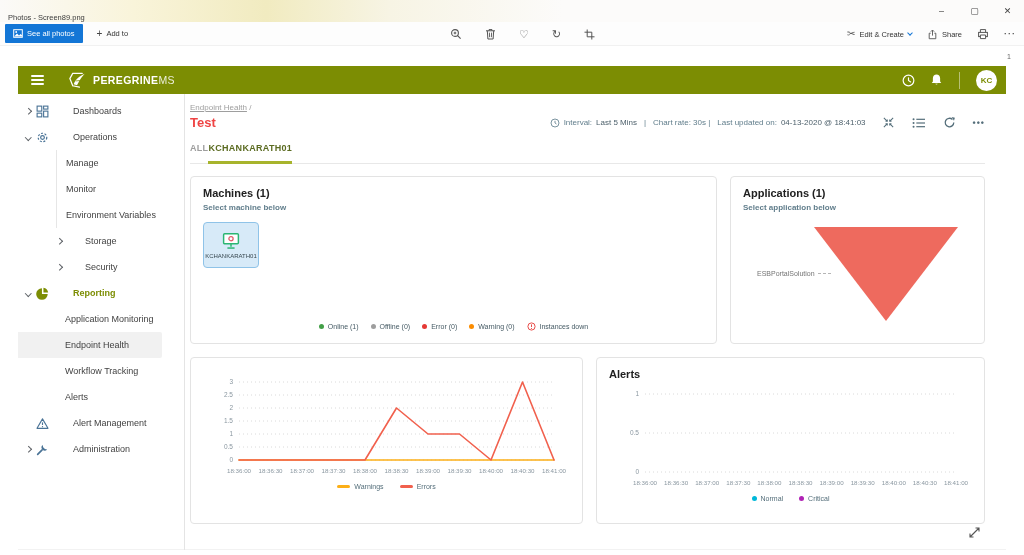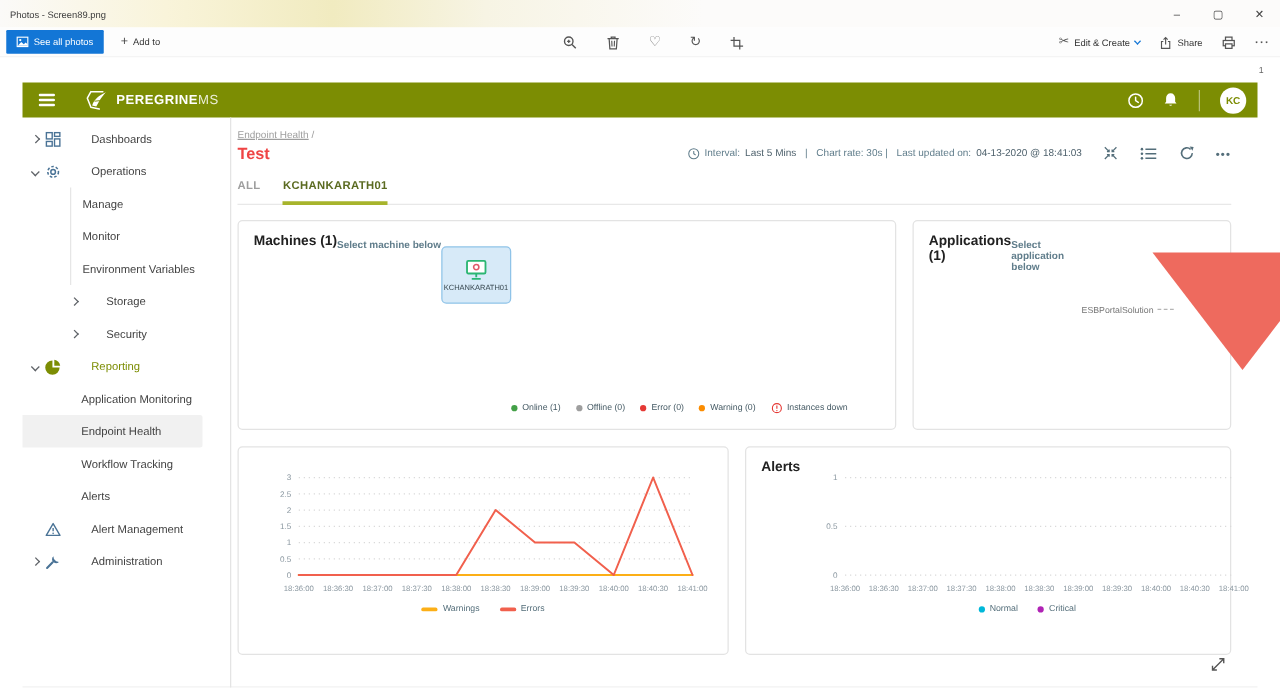--- a/index.html
+++ b/index.html
@@ -2,21 +2,21 @@
 <html><head>
 <meta charset="utf-8">
 <style>
   *{margin:0;padding:0;box-sizing:border-box}
   html,body{width:1024px;height:555px;overflow:hidden;background:#fff;
     font-family:"Liberation Sans","DejaVu Sans",sans-serif;color:#333}
   svg text{font-family:"Liberation Sans","DejaVu Sans",sans-serif}
   .window{position:relative;width:1024px;height:555px;background:#fff}
 
   
-  .titlebar{height:22px;display:flex;align-items:center;
+  .titlebar{height:22px;display:flex;align-items:flex-end;
     background:linear-gradient(90deg,#fbfaf8 0%,#f9f4da 13%,#f1ebc0 26%,#f7f4e4 38%,#fcfbfa 55%,#fcfbfa 100%)}
   .titlebar .tb-title{font-size:7.5px;color:#3c3c3c;padding-left:8px}
   .win-controls{margin-left:auto;display:flex;height:22px}
   .win-btn{width:33px;text-align:center;font-size:9px;line-height:22px;color:#444;cursor:default}
 
   
   .toolbar{position:relative;height:24px;background:#fdfdfd;border-bottom:1px solid #f1f1f1;display:flex;align-items:center}
   .btn-see-all{margin-left:5px;height:19px;background:#1376d6;color:#fff;font-size:7.5px;
     display:flex;align-items:center;gap:4px;padding:0 8px;border-radius:1px}
   .btn-addto{display:flex;align-items:center;gap:4px;font-size:7.5px;color:#333;margin-left:14px}
@@ -53,44 +53,44 @@
   
   .sidebar{width:167px;border-right:1px solid #e4e4e4;padding-top:4px;font-size:9px;color:#424242;flex:none}
   .nav-row{height:26px;display:flex;align-items:center;margin-right:22px;cursor:default}
   .nav-row.active{background:#f1f1f1;border-radius:0 2px 2px 0}
   .slot-chev{width:15px;padding-left:8px;display:flex;align-items:center}
   .slot-icon{width:19px;display:flex;align-items:center;justify-content:center}
   .nchev{display:inline-block;width:4.5px;height:4.5px;border-right:1.3px solid #5f6368;border-bottom:1.3px solid #5f6368}
   .nchev.r{transform:rotate(-45deg)}
   .nchev.d{transform:rotate(45deg)}
   .nav-label{margin-left:21px;white-space:nowrap}
-  .nav-label.green{color:#7c8d03;font-weight:normal}
+  .nav-label.green{color:#7c8d03;font-weight:bold}
   .sub-group{border-left:1px solid #e6e6e6;margin-left:38px}
   .sub-group .nav-row{margin-right:0}
   .sub-group .nav-label{margin-left:9px}
   .child-plain{padding-left:47px}
   .child-chev{padding-left:31px}
 
   
   .main{flex:1;padding:0 21px 0 5px;min-width:0}
   .breadcrumb{margin-top:9px;font-size:8px;color:#9e9e9e}
   .breadcrumb .bc-link{text-decoration:underline;cursor:pointer}
   .title-row{display:flex;align-items:center;margin-top:3px}
   .page-title{font-size:13px;font-weight:bold;color:#ef4444}
   .page-info{margin-left:auto;display:flex;align-items:center;gap:4px;font-size:8px;color:#607d8b;white-space:nowrap}
   .page-info .v{color:#4e616c}
   .page-actions{display:flex;align-items:center;gap:17px;margin-left:16px;color:#546e7a}
-  .tabs-row{margin-top:13px;display:flex;gap:18px;border-bottom:1px solid #e8e8e8}
+  .tabs-row{margin-top:13px;display:flex;border-bottom:1px solid #e8e8e8}
   .tab{font-size:9px;font-weight:bold;color:#9e9e9e;padding-bottom:8px;letter-spacing:.3px;cursor:pointer}
   .tab.active{color:#5b6b21;border-bottom:3px solid #a7b42c;margin-bottom:-1px}
 
   .cards-row{display:flex;gap:13px}
   .row1{margin-top:12px;height:168px}
   .row2{margin-top:13px;height:167px}
-  .card{background:#fff;border:1px solid #e3e3e3;border-radius:4px;padding:10px 12px;display:flex;flex-direction:row}
+  .card{background:#fff;border:1px solid #e3e3e3;border-radius:4px;padding:10px 12px;display:flex;flex-direction:column}
   .card-title{font-size:11px;font-weight:bold;color:#212121}
   .card-sub{font-size:8px;font-weight:bold;color:#607d8b;margin-top:4px}
   .machines-card{width:527px;flex:none}
   .apps-card{flex:1;min-width:0}
 
   .machine-tile{margin-top:10px;width:56px;height:46px;background:#d7eaf8;border:1px solid #8fc3e8;border-radius:4px;
     display:flex;flex-direction:column;align-items:center;justify-content:center;gap:2px;cursor:pointer}
   .tile-label{font-size:6px;color:#37474f;white-space:nowrap}
 
   .m-legend{margin-top:auto;display:flex;justify-content:center;align-items:center;gap:12px;font-size:7px;color:#455a64;padding-bottom:2px}

